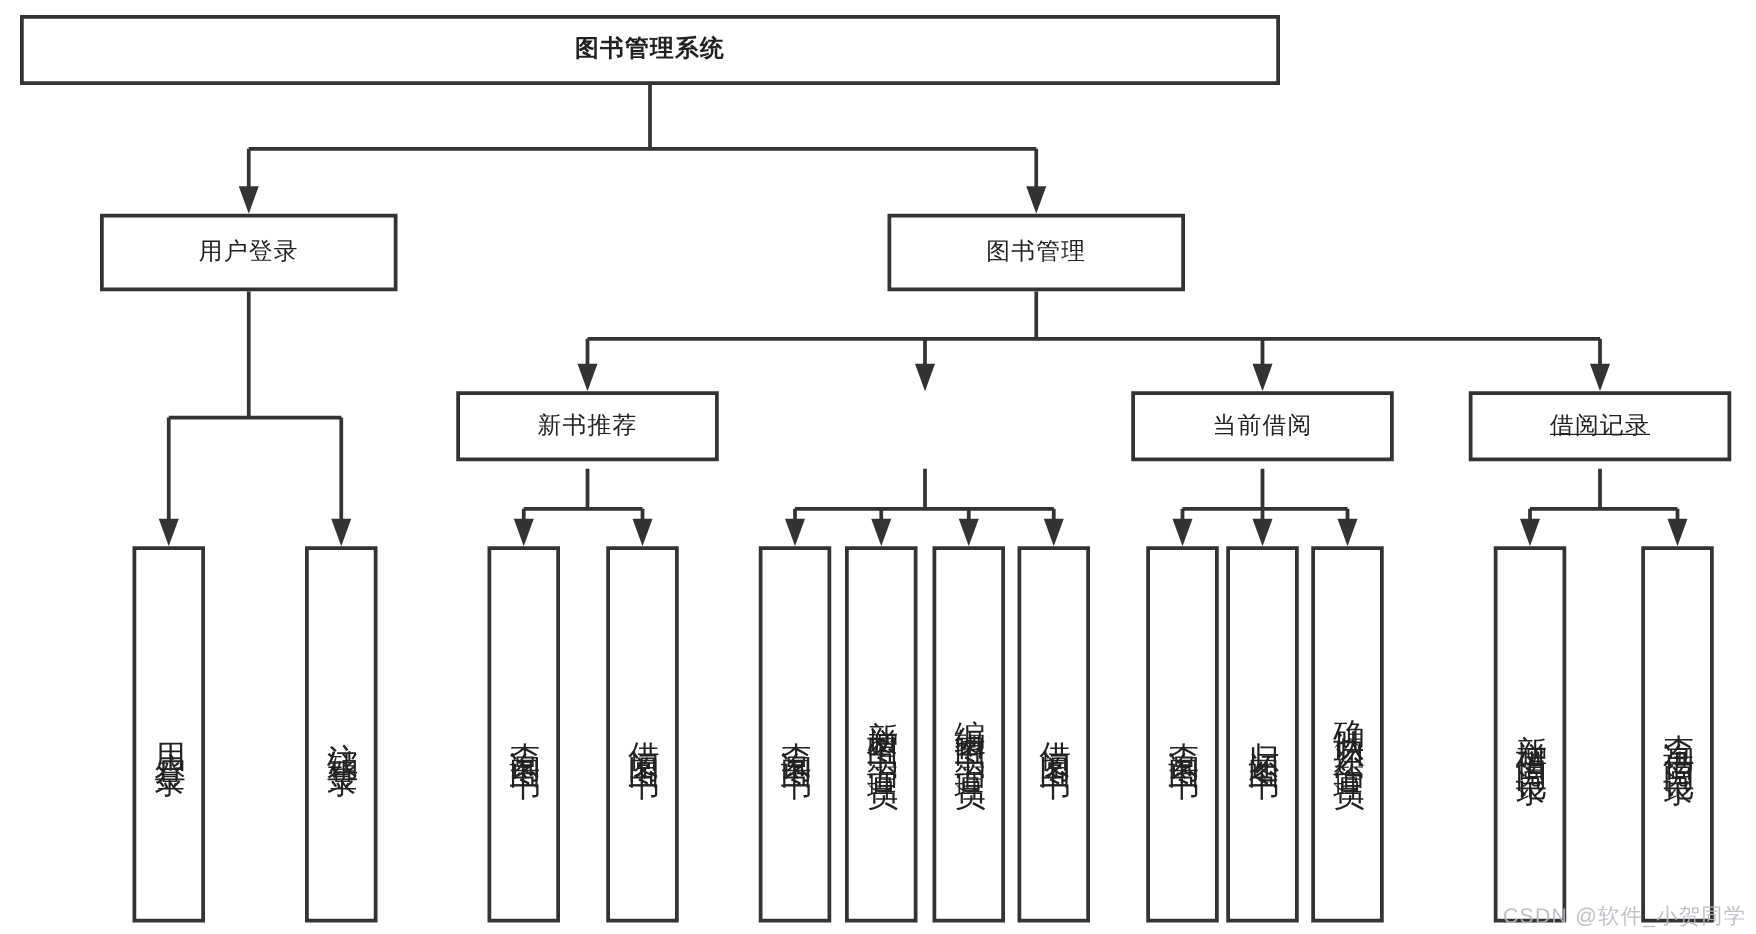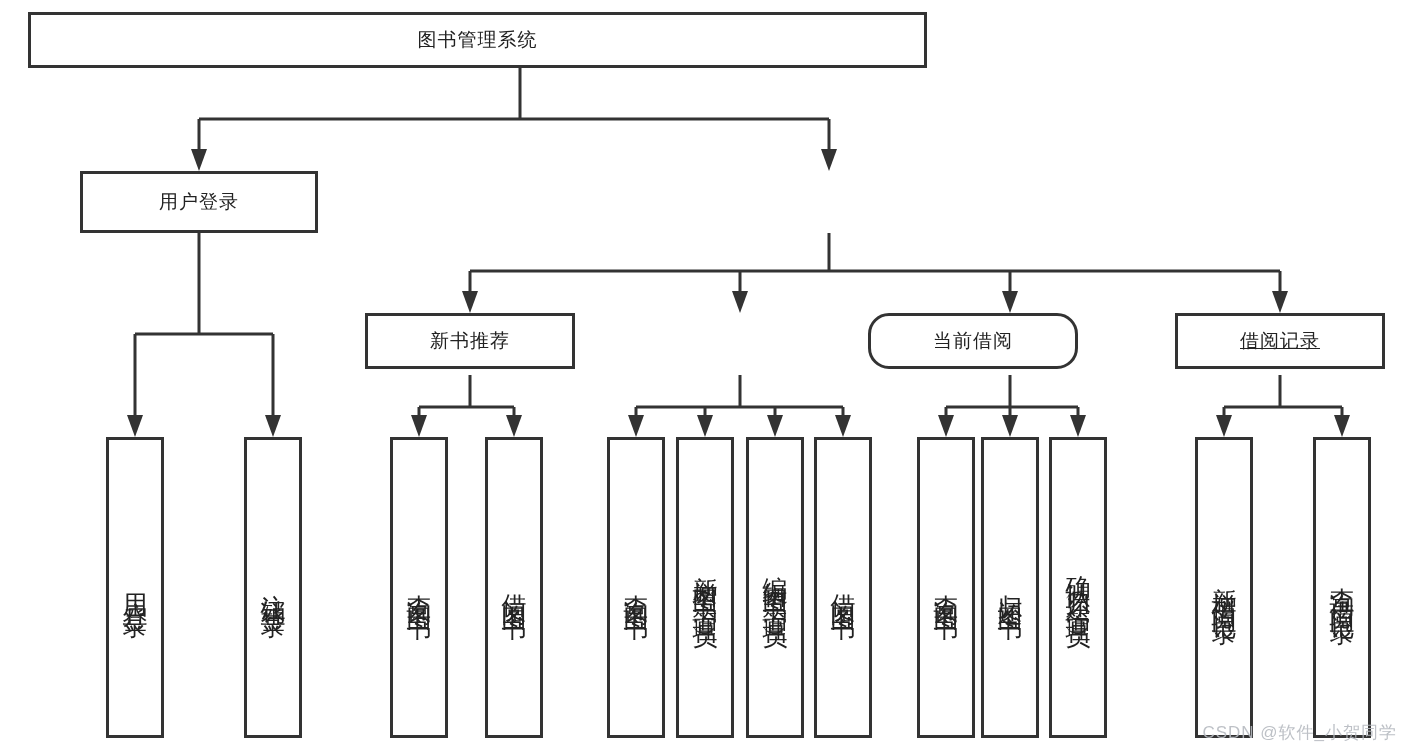--- a/index.html
+++ b/index.html
@@ -30,29 +30,29 @@
   .h-node { font-size: 19px; letter-spacing: 1px; line-height: 1.2; }
   .v-node {
     writing-mode: vertical-lr;
     text-orientation: mixed;
     font-size: 25px;
     letter-spacing: 7px;
     line-height: 1;
     padding: 4px 0;
   }
   
-  .n-root   { left: 28px;   top: 12px;  width: 899px; height: 56px; }
+  .n-root   { left: 16px;   top: 12px;  width: 1008px; height: 56px; font-weight: bold; }
   
   .n-l2a    { left: 80px;   top: 171px; width: 238px;  height: 62px; }
   .n-l2b    { left: 710px;  top: 171px; width: 238px;  height: 62px; }
   
   .n-l3     { top: 313px; width: 210px; height: 56px; }
   .n-l3a    { left: 365px; }
   .n-l3b    { left: 635px; }
-  .n-l3c    { left: 868px; border-radius: 21px; }
+  .n-l3c    { left: 905px; }
   .n-l3d    { left: 1175px; text-decoration: underline; }
   
   .leaf     { top: 437px; width: 58px; height: 301px; }
   .lf1  { left: 106px; }
   .lf2  { left: 244px; }
   .lf3  { left: 390px; }
   .lf4  { left: 485px; }
   .lf5  { left: 607px; }
   .lf6  { left: 676px; }
   .lf7  { left: 746px; }
@@ -106,20 +106,21 @@
       <path d="M1002 415 H1018 L1010 437 Z"></path>
       <path d="M1070 415 H1086 L1078 437 Z"></path>
       <path d="M1216 415 H1232 L1224 437 Z"></path>
       <path d="M1334 415 H1350 L1342 437 Z"></path>
     </g>
   </svg>
 
   <div class="node h-node n-root">图书管理系统</div>
 
   <div class="node h-node n-l2a">用户登录</div>
+  <div class="node h-node n-l2b">图书管理</div>
 
   <div class="node h-node n-l3 n-l3a">新书推荐</div>
   <div class="node h-node n-l3 n-l3c">当前借阅</div>
   <div class="node h-node n-l3 n-l3d">借阅记录</div>
 
   <div class="node v-node leaf lf1">用户登录</div>
   <div class="node v-node leaf lf2">注销登录</div>
 
   <div class="node v-node leaf lf3">查询图书</div>
   <div class="node v-node leaf lf4">借阅图书</div>

